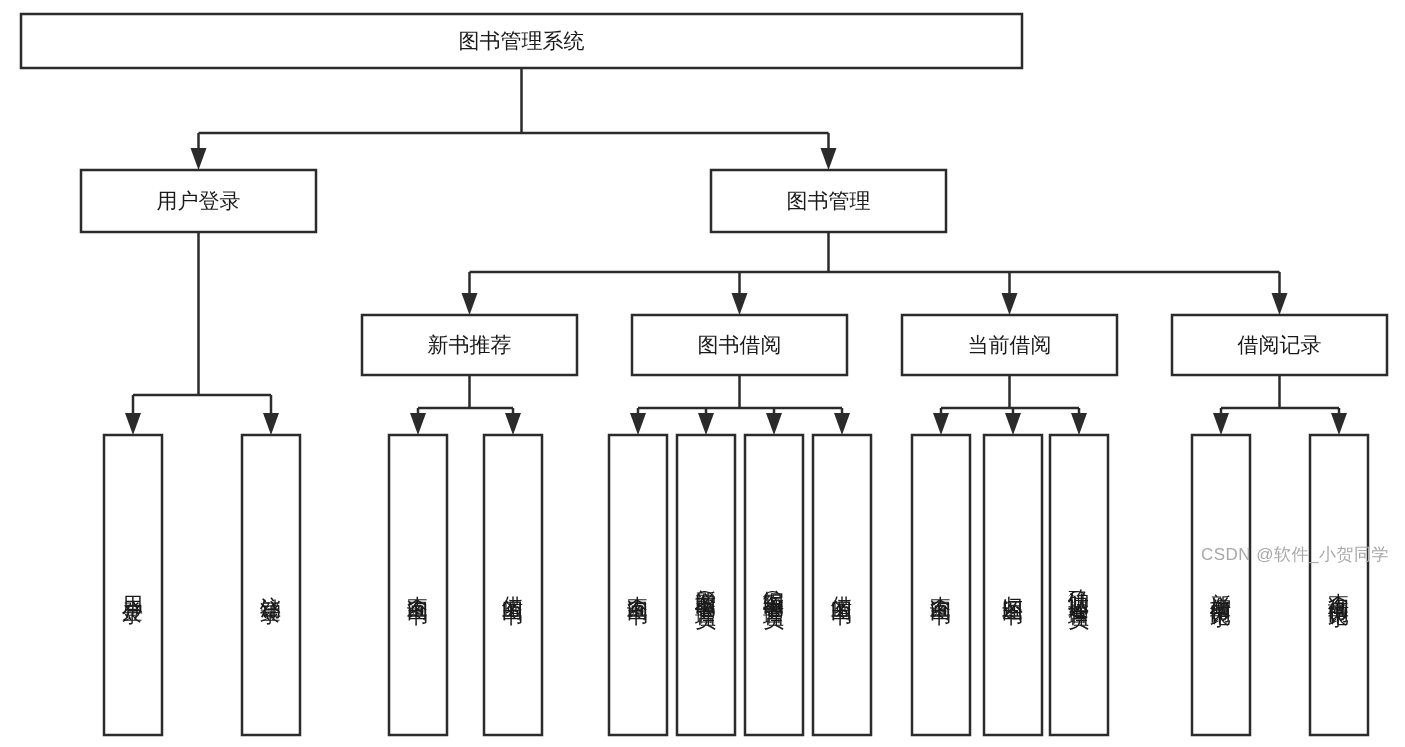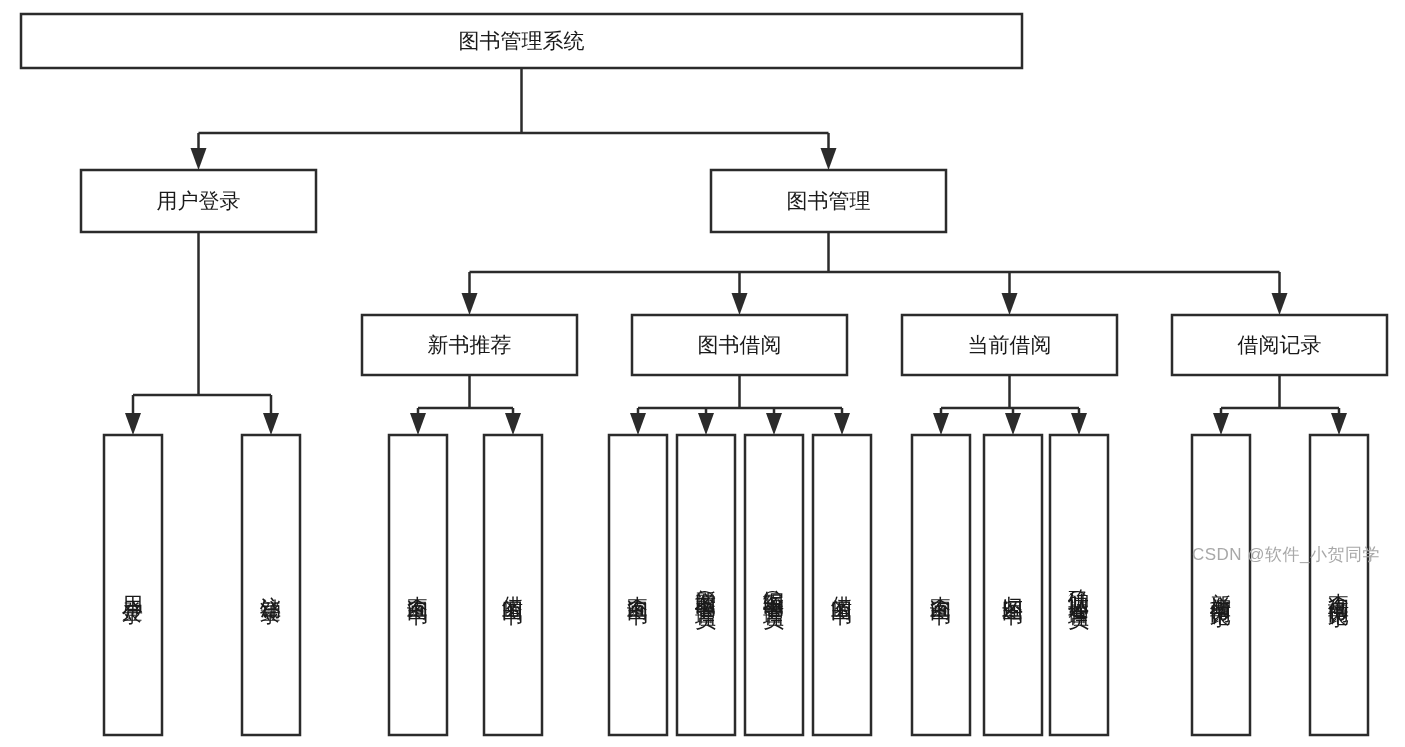--- a/index.html
+++ b/index.html
@@ -62,21 +62,21 @@
   }
   .leaf-label-wrap {
     position: absolute;
     display: flex;
     align-items: center;
     justify-content: center;
     pointer-events: none;
   }
   #watermark {
     position: absolute;
-    right: 25px;
+    right: 16px;
     bottom: 6px;
     font-family: "Liberation Sans", "DejaVu Sans", sans-serif;
     font-size: 17px;
     color: #a8a8a8;
     white-space: nowrap;
     letter-spacing: 0.5px;
   }
 </style>
 </head>
 <body>

